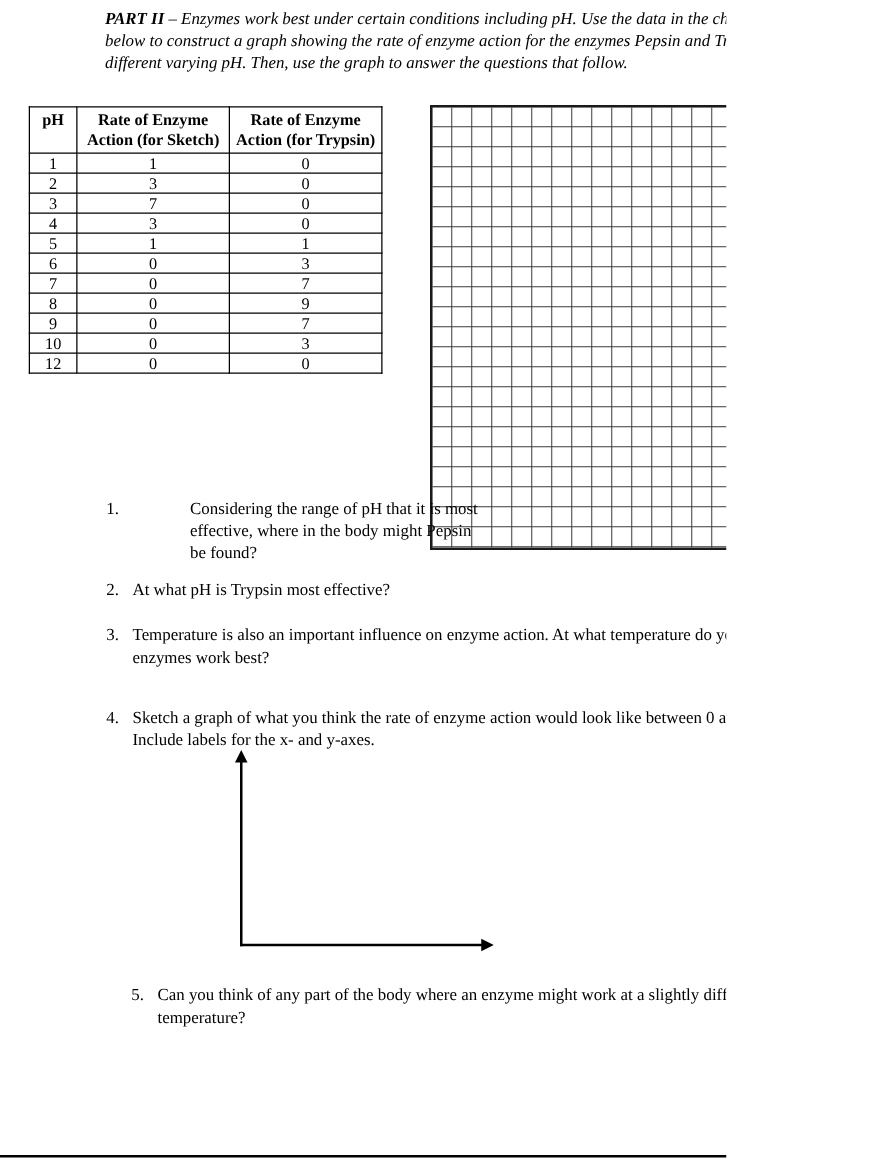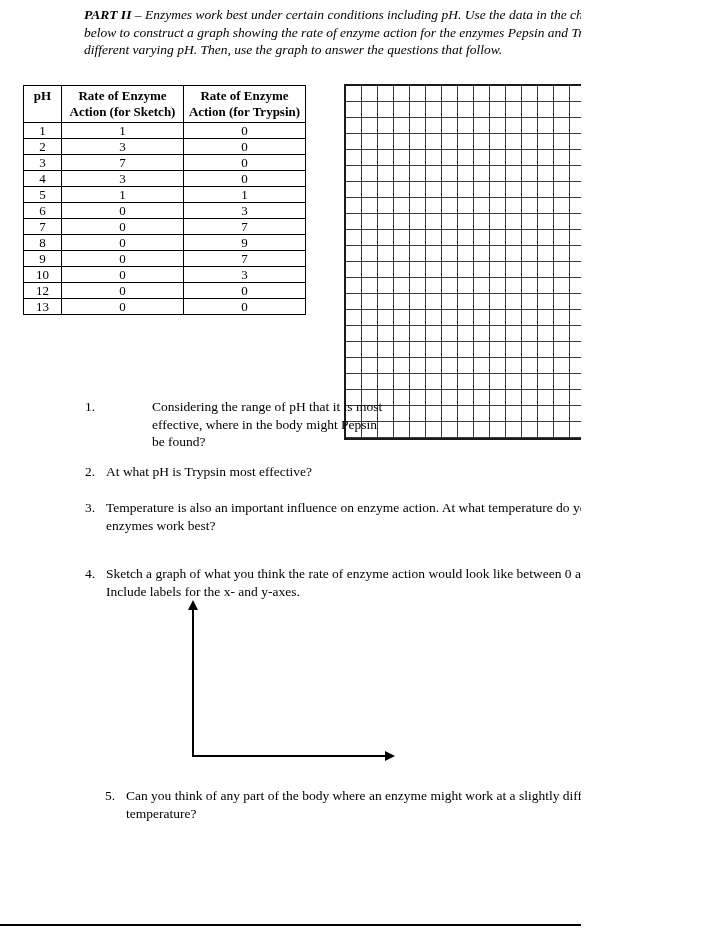--- a/index.html
+++ b/index.html
@@ -204,25 +204,20 @@
         <tr>
           <td>10</td>
           <td>0</td>
           <td>3</td>
         </tr>
         <tr>
           <td>12</td>
           <td>0</td>
           <td>0</td>
         </tr>
-        <tr>
-          <td>13</td>
-          <td>0</td>
-          <td>0</td>
-        </tr>
       </tbody>
   </table>
 
   <div class="graph-grid" style="width: 288px; height: 352px;"></div>
 
   <div class="q q-1">
     <span class="num">1.</span>
     <span class="qtext">Considering the range of pH that it is most effective, where in the body might Pepsin be found?</span>
   </div>
 

